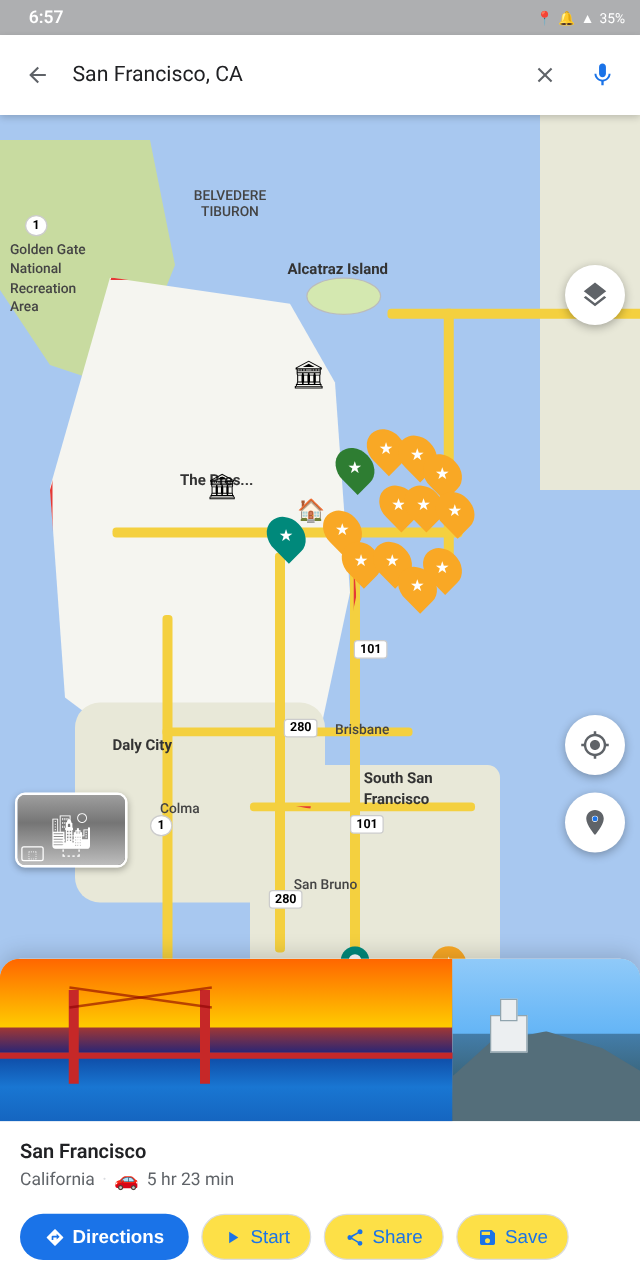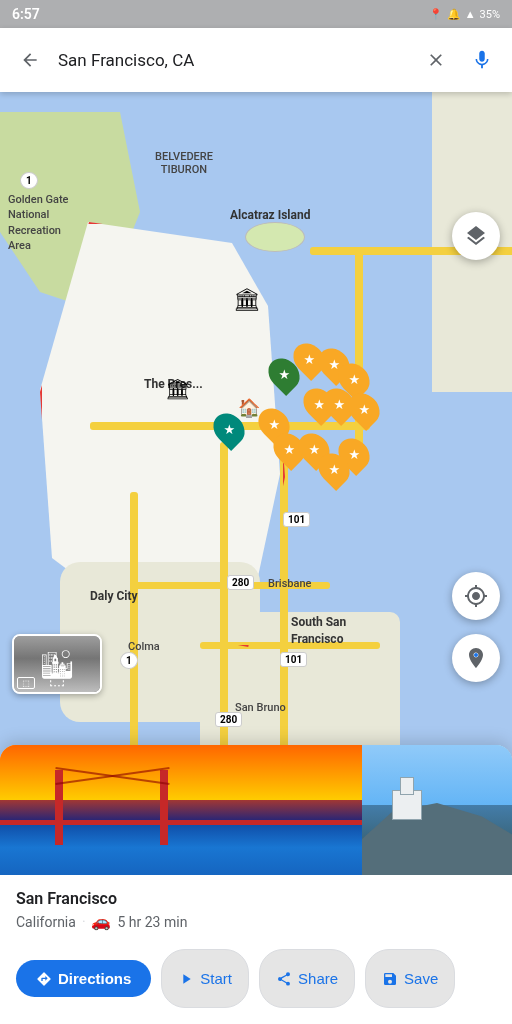--- a/index.html
+++ b/index.html
@@ -21,20 +21,21 @@
       display: flex;
       align-items: center;
       justify-content: space-between;
       padding: 0 12px;
       z-index: 100;
     }
     .status-time {
       color: white;
       font-size: 14px;
       font-weight: 600;
+      margin-left: 11px;
     }
     .status-icons {
       display: flex;
       align-items: center;
       gap: 4px;
       color: white;
       font-size: 11px;
     }
 
     
@@ -273,25 +274,25 @@
       border-radius: 24px;
       padding: 10px 20px;
       font-size: 15px;
       font-weight: 600;
       display: flex;
       align-items: center;
       gap: 6px;
       cursor: pointer;
     }
     .btn-secondary {
-      background: #e5e5e5;
+      background: #fde047;
       color: #1a73e8;
       border: 1.5px solid #dadce0;
       border-radius: 24px;
-      padding: 20px 16px;
+      padding: 9px 16px;
       font-size: 15px;
       font-weight: 500;
       display: flex;
       align-items: center;
       gap: 6px;
       cursor: pointer;
     }
 
     
     .sf-border {

